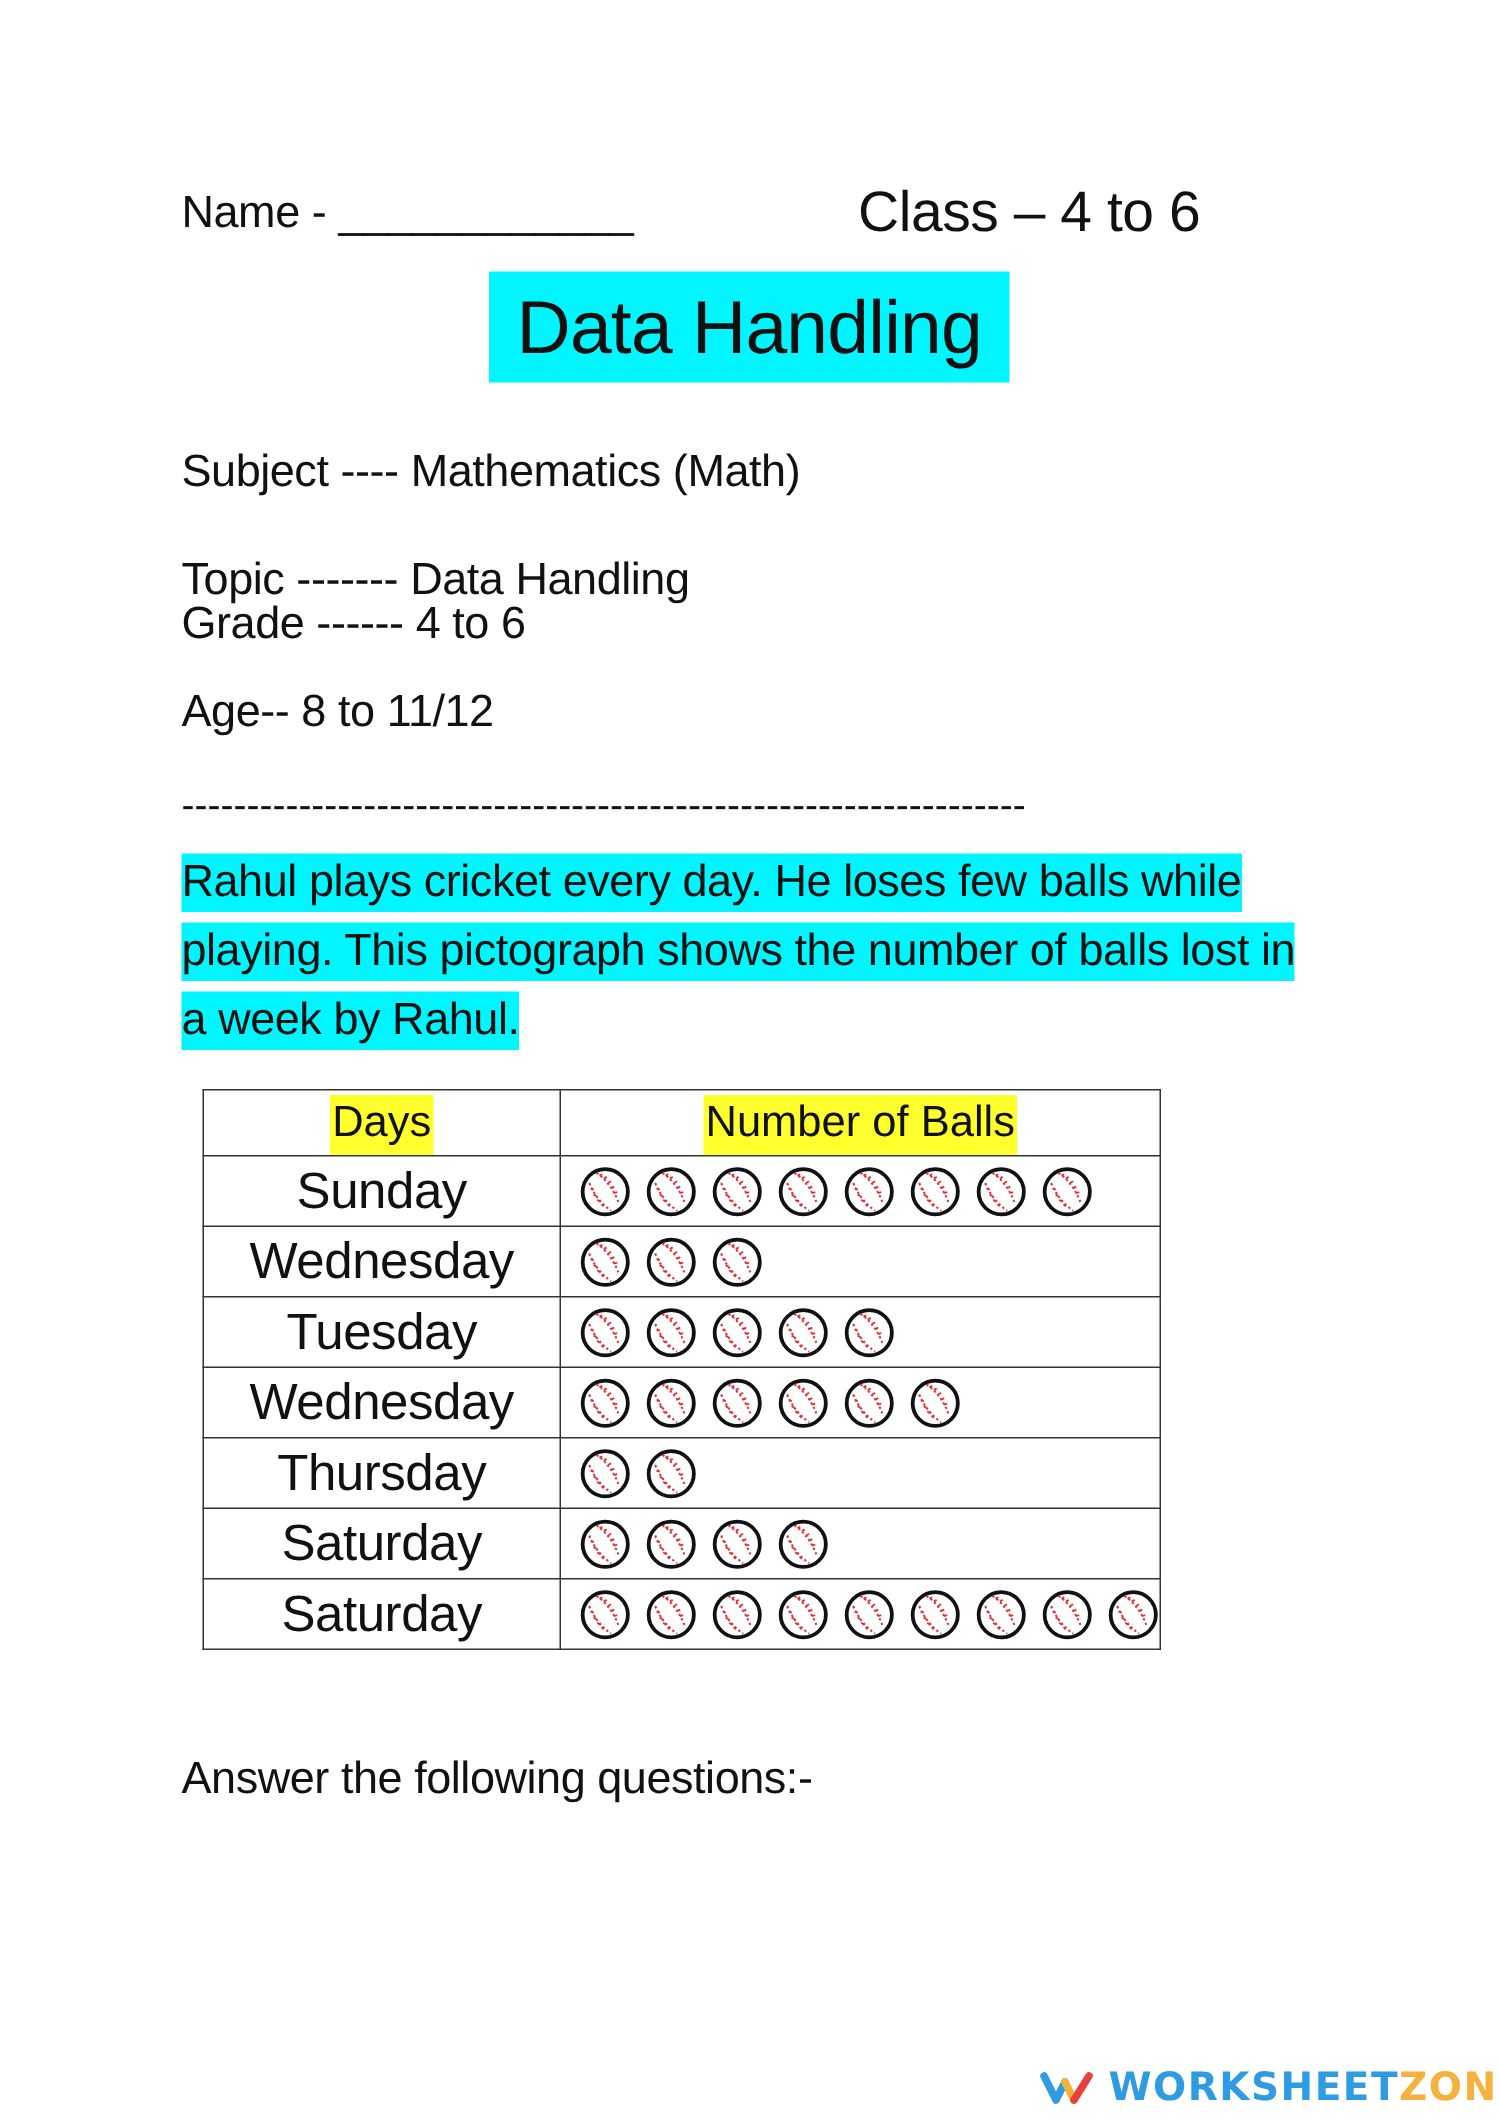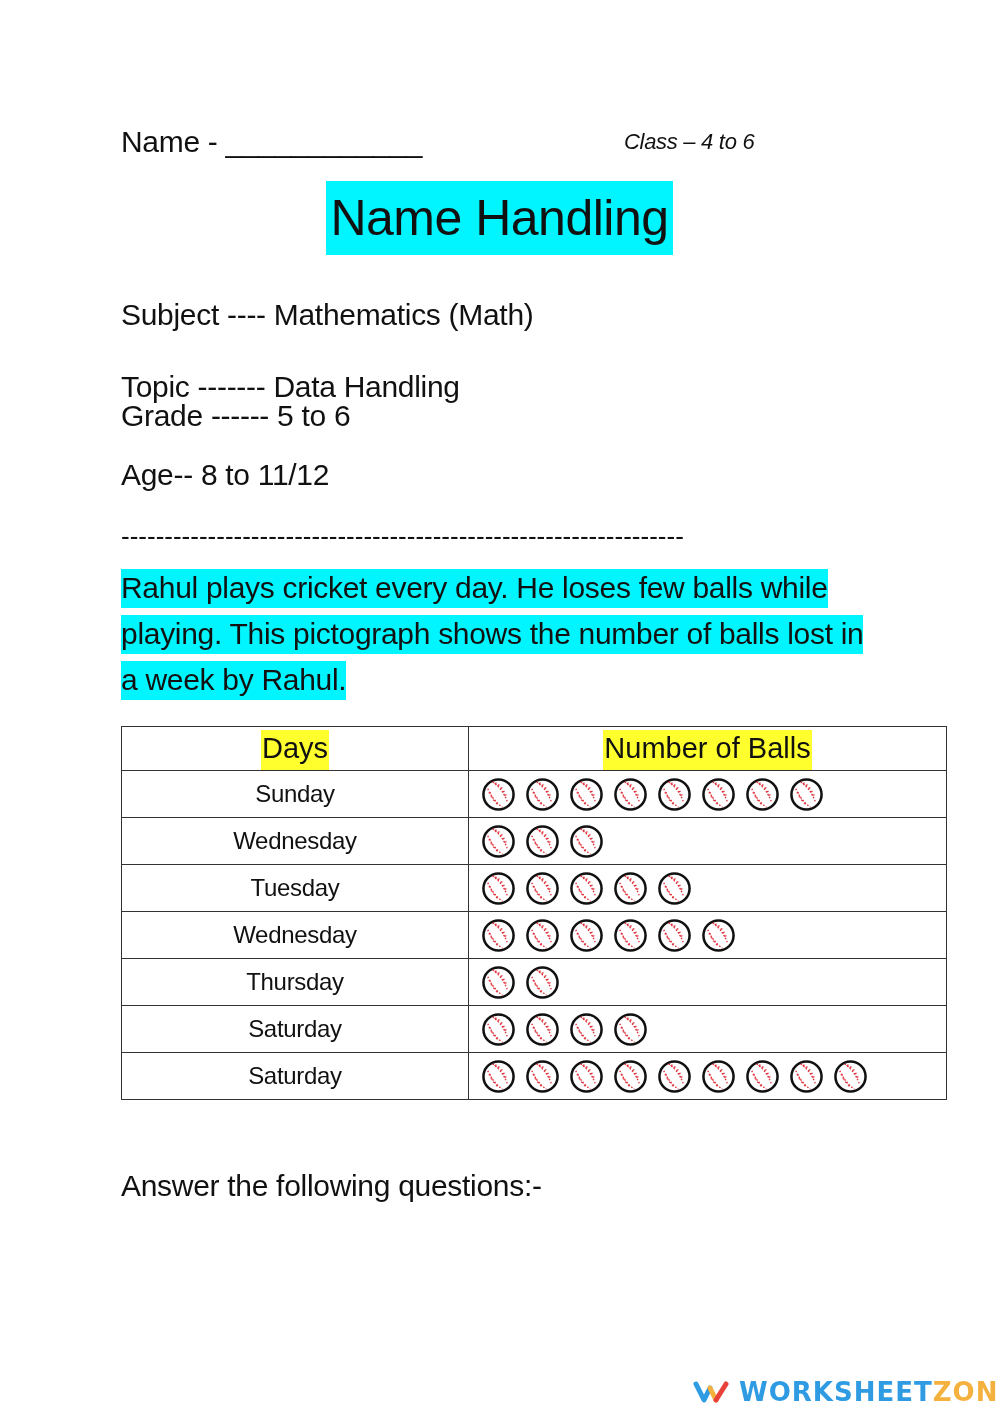--- a/index.html
+++ b/index.html
@@ -1,57 +1,57 @@
 <!DOCTYPE html>
 <html><head>
   <meta charset="utf-8">
   <style>
     html, body { margin: 0; padding: 0; background: #ffffff; }
     body { width: 1000px; height: 1413px; position: relative; overflow: hidden;
            font-family: "Liberation Sans", sans-serif; color: #111; }
     .page { position: absolute; inset: 0; }
     .line { position: absolute; left: 121px; font-size: 30px; line-height: 36px; white-space: nowrap; letter-spacing: -0.3px; }
     #name-row { top: 124px; }
-    #class-label { position: absolute; left: 624px; top: 124px; font-size: 22px; line-height: 36px; white-space: nowrap; letter-spacing: -0.3px; font-style: italic; }
+    #class-label { position: absolute; left: 572px; top: 124px; font-size: 38px; line-height: 36px; white-space: nowrap; letter-spacing: -0.3px; }
     #title { position: absolute; left: 326px; top: 181px; width: 347px; height: 74px; background: #00f5ff;
              font-size: 50px; line-height: 74px; text-align: center; letter-spacing: -0.5px; }
     #subject { top: 278px; margin-top: 19px; }
     #topic { top: 338px; margin-top: 31px; }
     #grade { top: 398px; }
     #age { top: 457px; }
     #divider { top: 518px; letter-spacing: 0px; font-size: 26px; overflow: hidden; width: 756px; }
     #intro { position: absolute; left: 121px; top: 565px; width: 760px; font-size: 30px; line-height: 46px; letter-spacing: -0.3px; }
     #intro span { background: #00f5ff; padding: 2px 0 4px 0; box-decoration-break: clone; -webkit-box-decoration-break: clone; }
-    table#pictograph { position: absolute; left: 121px; top: 726px; width: 826px; border-collapse: collapse; }
+    table#pictograph { position: absolute; left: 135px; top: 726px; width: 639px; border-collapse: collapse; }
     #pictograph td, #pictograph th { border: 1px solid #333; height: 46px; padding: 0; font-weight: normal; }
     #pictograph th { height: 43px; font-size: 29px; }
-    #pictograph td.day { width: 346px; text-align: center; font-size: 24px; letter-spacing: -0.3px; }
+    #pictograph td.day { width: 346px; text-align: center; font-size: 34px; letter-spacing: -0.3px; }
     #pictograph td.balls { padding-left: 12px; }
     .hl-yellow { background: #ffff2e; padding: 2px 1px 6px 1px; }
     .balls-wrap { display: flex; gap: 9px; align-items: center; }
     .ball { width: 35px; height: 35px; display: inline-block; }
     #answer { top: 1168px; }
     #watermark { position: absolute; left: 693px; top: 1377px; display: flex; align-items: center; gap: 8px; }
     #watermark .wz-text { font-size: 26px; font-weight: bold; letter-spacing: 1px; font-family: "DejaVu Sans", sans-serif; }
     .wz-blue { color: #2f9be3; }
     .wz-orange { color: #f5b13d; }
   </style>
 </head>
 <body>
 
 <div class="page">
 
   <div class="line" id="name-row">Name - ____________</div>
   <div id="class-label">Class – 4 to 6</div>
 
-  <div id="title">Name Handling</div>
+  <div id="title">Data Handling</div>
 
   <div class="line" id="subject">Subject ---- Mathematics (Math)</div>
   <div class="line" id="topic">Topic ------- Data Handling</div>
-  <div class="line" id="grade">Grade ------ 5 to 6</div>
+  <div class="line" id="grade">Grade ------ 4 to 6</div>
   <div class="line" id="age">Age-- 8 to 11/12</div>
 
   <div class="line" id="divider">-----------------------------------------------------------------</div>
 
   <div id="intro"><span>Rahul plays cricket every day. He loses few balls while playing. This pictograph shows the number of balls lost in a week by Rahul.</span></div>
 
   <table id="pictograph">
     <thead>
       <tr>
         <th><span class="hl-yellow">Days</span></th>

